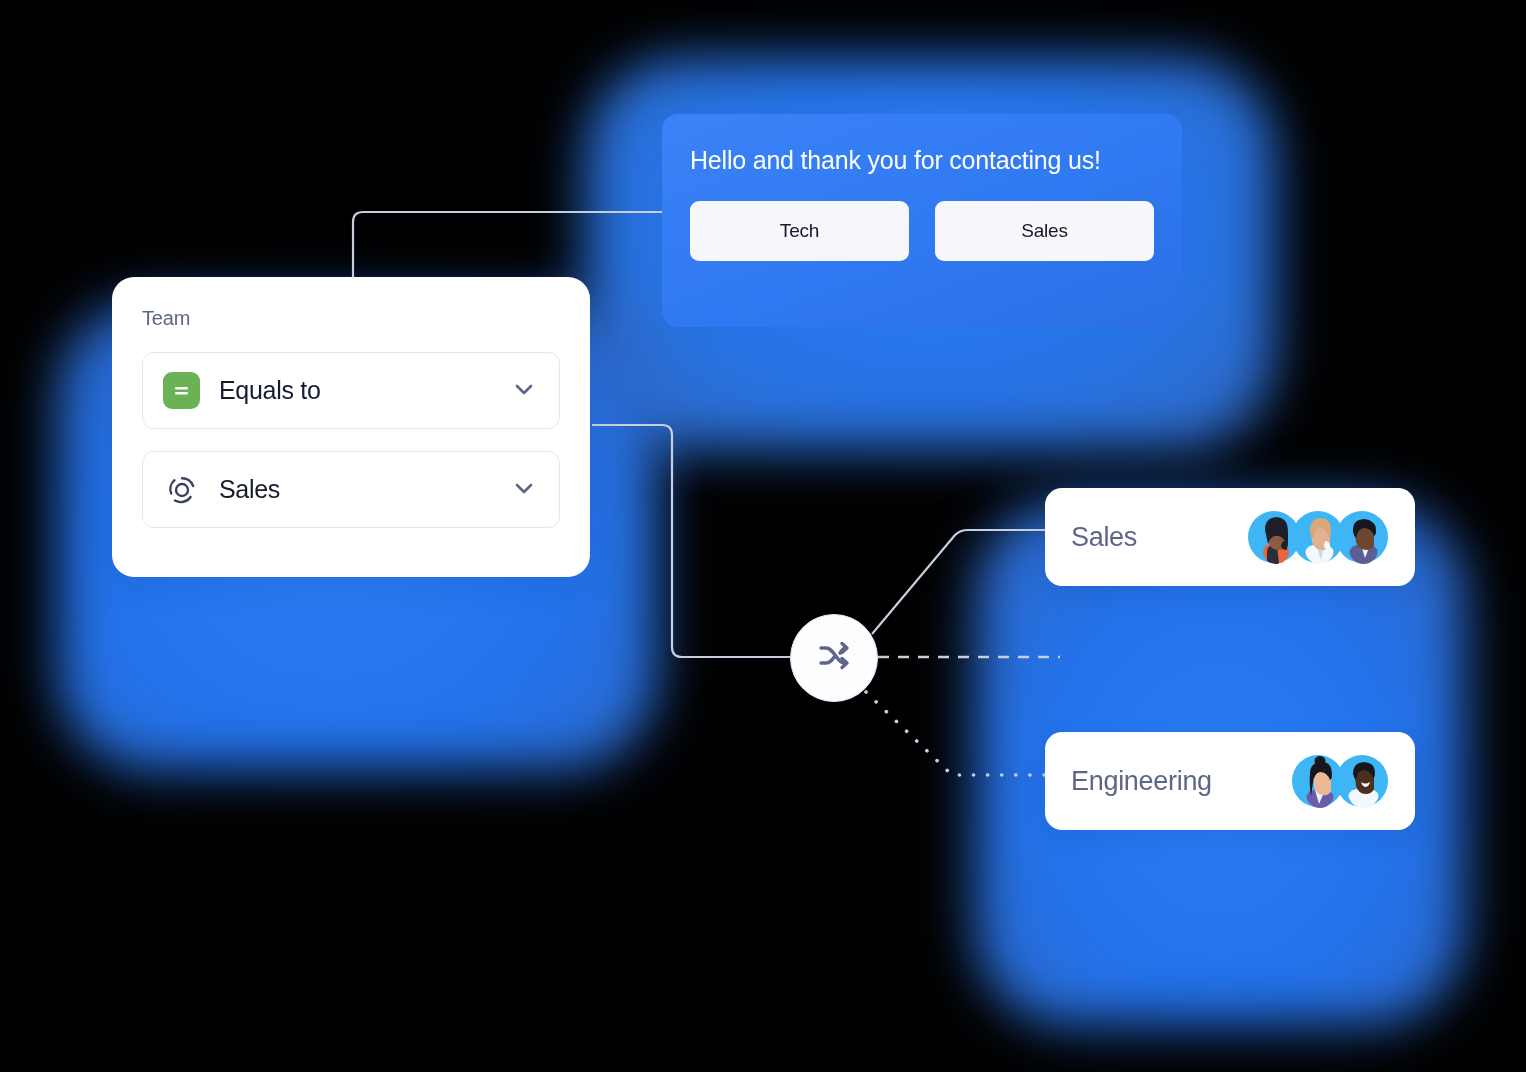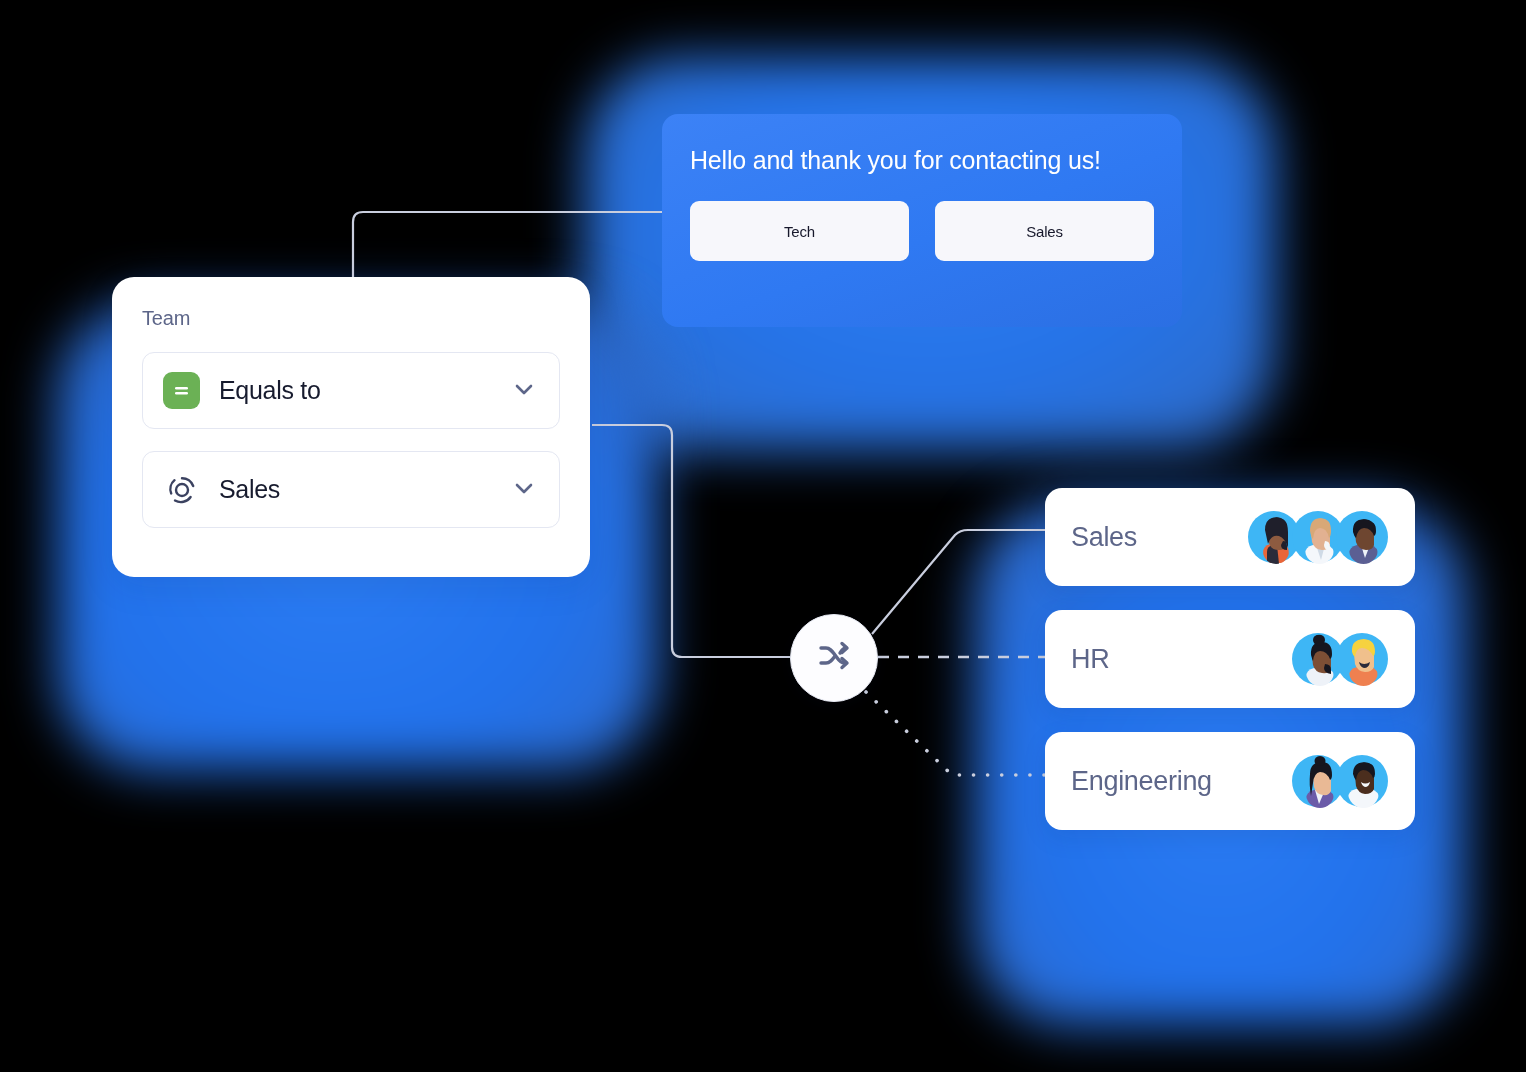--- a/index.html
+++ b/index.html
@@ -25,21 +25,21 @@
   .chat-bubble{
     position:absolute;left:662px;top:114px;width:520px;height:213px;
     background:linear-gradient(160deg,#3c82f6 0%,#2f79f2 55%,#2b6fe3 100%);
     border-radius:16px;box-sizing:border-box;padding:28px 28px 0 28px;
   }
   .chat-text{color:#fff;font-size:25px;line-height:1.48;font-weight:400;letter-spacing:-.2px;}
   .chat-actions{display:flex;gap:26px;margin-top:22px;}
   .chat-btn{
     flex:1;height:60px;background:#f7f7fb;border-radius:9px;border:0;
     display:flex;align-items:center;justify-content:center;
-    color:#17182b;font-size:15px;font-family:inherit;letter-spacing:-.2px;cursor:pointer;
+    color:#17182b;font-size:19px;font-family:inherit;letter-spacing:-.2px;cursor:pointer;
   }
 
   
   .team-card{
     position:absolute;left:112px;top:277px;width:478px;height:300px;
     background:#fff;border-radius:22px;box-sizing:border-box;padding:30px 30px 0 30px;
     box-shadow:0 10px 34px rgba(22,40,90,.10);
   }
   .team-title{color:#5d6689;font-size:20px;letter-spacing:-.2px;}
   .select-row{
@@ -179,44 +179,20 @@
         <g clip-path="inset(0 0 0 0 round 26px)">
           <path d="M16 56 L16 46 Q16 39 24 37 L38 37 Q45 39 45 47 L45 56 Z" fill="#5b5f93"></path>
           <path d="M28 37 L32 50 L37 37 Z" fill="#eef2f8"></path>
           <path d="M22 25 Q22 14 32 14 Q41 14 41 26 L41 37 Q40 42 33 42 Q25 41 23 34 Z" fill="#6e4630"></path>
           <path d="M20 24 Q19 11 32 11 Q43 11 43 23 Q43 27 41 28 Q38 20 31 20 Q25 20 23 30 Q21 28 20 24 Z" fill="#16161f"></path>
         </g>
       </svg>
     </span>
   </div>
 
-  <div class="list-card" style="top:610px;">
-    <span class="list-label">HR</span>
-    <span class="avatars">
-      <svg width="58" height="58" viewBox="0 0 58 58">
-        <circle cx="29" cy="29" r="26" fill="#3eb6f5"></circle>
-        <g clip-path="inset(0 0 0 0 round 26px)">
-          <path d="M17 56 L17 47 Q17 40 25 38 L38 38 Q45 40 45 48 L45 56 Z" fill="#eef2f8"></path>
-          <path d="M23 26 Q23 15 33 15 Q42 15 42 27 L42 39 Q40 44 33 43 Q26 42 24 35 Z" fill="#7d4f35"></path>
-          <path d="M22 25 Q21 12 33 12 Q43 12 43 24 Q43 28 41 29 Q38 21 31 21 Q25 21 24 31 Q23 29 22 25 Z" fill="#16161f"></path>
-          <ellipse cx="30" cy="10" rx="6" ry="5.5" fill="#16161f"></ellipse>
-          <path d="M36 34 Q42 34 42 40 L42 44 Q35 43 35 38 Z" fill="#16161f"></path>
-        </g>
-      </svg>
-      <svg width="58" height="58" viewBox="0 0 58 58">
-        <circle cx="29" cy="29" r="26" fill="#3eb6f5"></circle>
-        <g clip-path="inset(0 0 0 0 round 26px)">
-          <path d="M16 56 L16 46 Q16 39 24 37 L38 37 Q45 39 45 47 L45 56 Z" fill="#ef8050"></path>
-          <path d="M21 24 Q21 13 31 13 Q41 13 41 25 L41 37 Q39 42 32 42 Q24 41 22 34 Z" fill="#f0c08c"></path>
-          <path d="M19 22 Q18 9 31 9 Q42 9 42 22 Q42 25 40 26 Q36 18 29 18 Q23 18 22 27 Q20 26 19 22 Z" fill="#f6d23f"></path>
-          <path d="M26 32 Q31 36 37 32 Q36 38 31 38 Q27 37 26 32 Z" fill="#2b2b3a"></path>
-        </g>
-      </svg>
-    </span>
-  </div>
 
   <div class="list-card" style="top:732px;">
     <span class="list-label">Engineering</span>
     <span class="avatars">
       <svg width="58" height="58" viewBox="0 0 58 58">
         <circle cx="29" cy="29" r="26" fill="#3eb6f5"></circle>
         <g clip-path="inset(0 0 0 0 round 26px)">
           <path d="M17 56 L17 47 Q17 40 25 38 L38 38 Q45 40 45 48 L45 56 Z" fill="#6b5ba8"></path>
           <path d="M26 38 L30 52 L36 38 Z" fill="#eef2f8"></path>
           <path d="M24 26 Q24 15 33 15 Q42 15 42 27 L42 39 Q40 44 34 43 Q27 42 25 35 Z" fill="#e9b995"></path>

